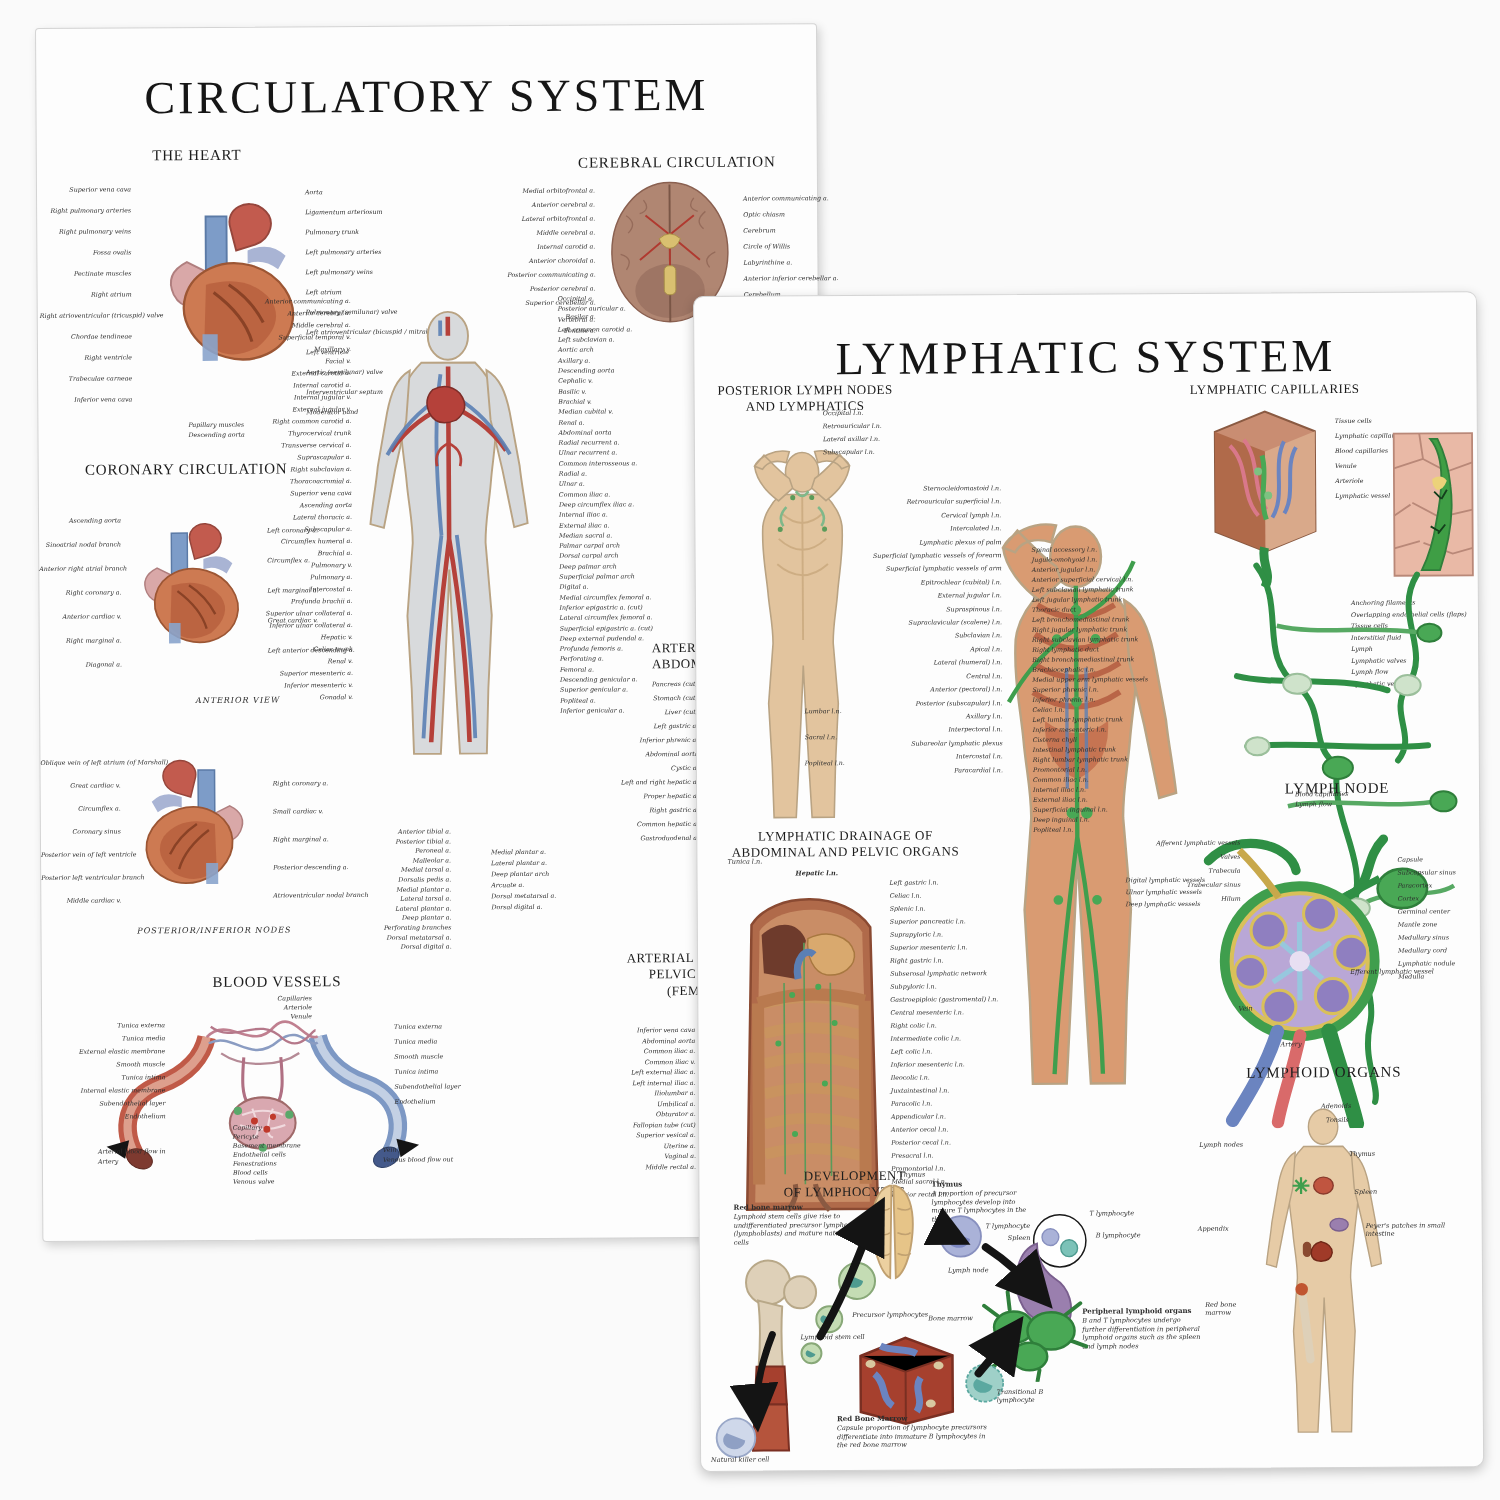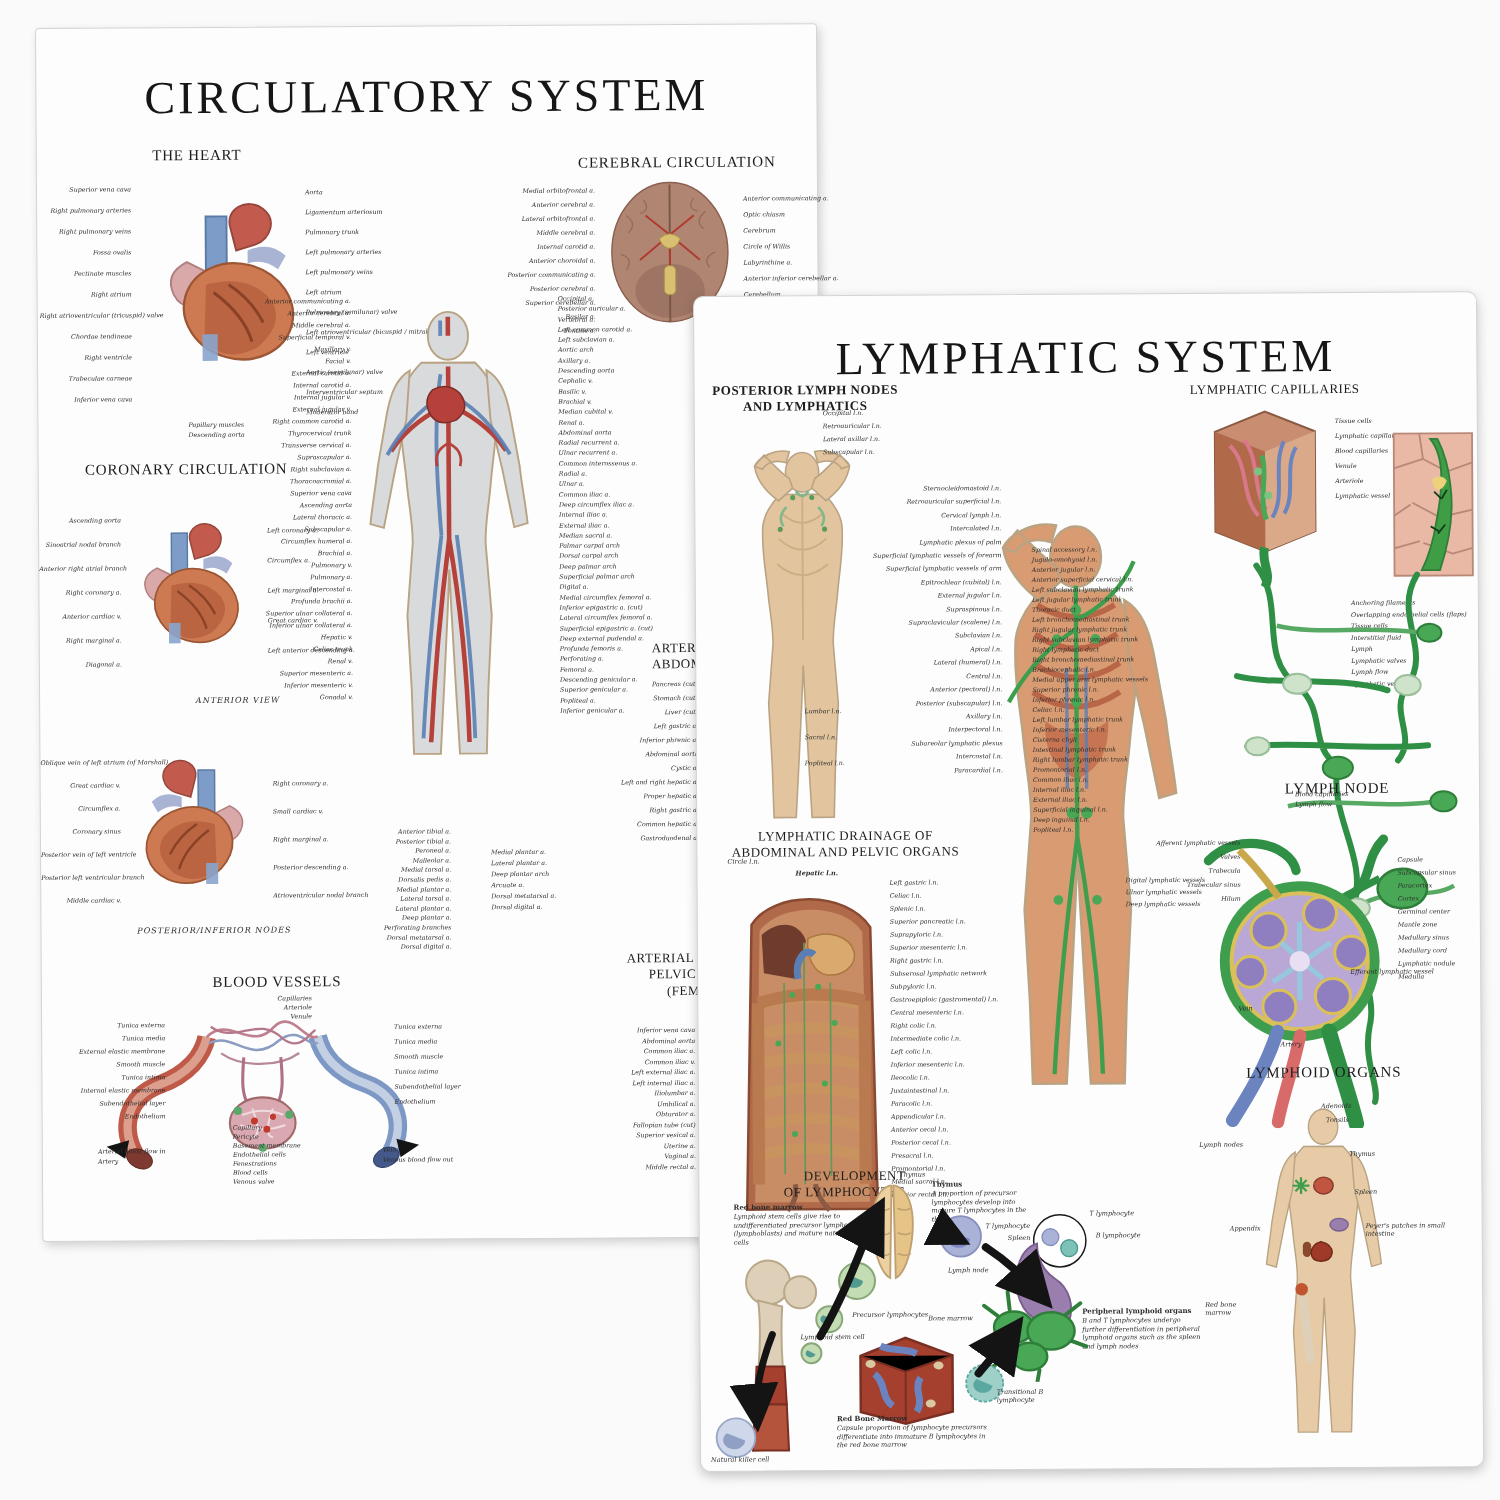--- a/index.html
+++ b/index.html
@@ -397,21 +397,21 @@
     <path d="M34 14 V44 M52 12 V44" stroke="#5b7fb4" stroke-width="5"></path>
     <path d="M43 10 V44" stroke="#c0392b" stroke-width="5"></path>
   </svg>
 </div>
 
 <div class="poster" style="left:693px;top:296px;width:782px;height:1174px;border-radius:10px;transform:rotate(-0.35deg);transform-origin:top left;z-index:2;box-shadow:0 4px 12px rgba(0,0,0,.22);">
 
   <div class="abs h1" style="left:0;top:38px;width:782px;">LYMPHATIC SYSTEM</div>
 
   
-  <div class="abs h2s" style="left:8px;top:86px;width:205px;font-weight:bold;">
+  <div class="abs h2s" style="left:8px;top:86px;width:205px;">
     <div>POSTERIOR LYMPH NODES</div>
     <div>AND LYMPHATICS</div>
   </div>
   <svg class="abs" viewBox="0 -6 120 246" style="left:12px;top:124px;width:190px;height:430px;color:#e2c49e;">
     <use href="#headc" style="color:#e2c49e"></use>
       <use href="#torso" style="color:#e2c49e"></use>
     <use href="#armUpL" style="color:#e2c49e"></use>
       <use href="#armUpR" style="color:#e2c49e"></use>
     <path d="M60 28 V120 M47 40 Q60 52 73 40 M45 56 Q60 70 75 56 M44 72 Q60 86 76 72" stroke="#c8a77c" stroke-width="1.2" fill="none" opacity="0.8"></path>
     <path d="M56 26 q4 6 8 0 M50 36 q-6 6 -2 12 M70 36 q6 6 2 12" stroke="#7fb88a" stroke-width="1.6" fill="none"></path>
@@ -610,21 +610,21 @@
     </div>
   <span class="abs tag" style="left:540px;top:712px;">Vein</span>
   <span class="abs tag" style="left:582px;top:748px;">Artery</span>
   <span class="abs tag" style="left:652px;top:676px;">Efferent lymphatic vessel</span>
 
   
   <div class="abs h2s" style="left:28px;top:532px;width:240px;">
     <div>LYMPHATIC DRAINAGE OF</div>
     <div>ABDOMINAL AND PELVIC ORGANS</div>
   </div>
-  <span class="abs tag" style="left:30px;top:562px;">Circle l.n.</span>
+  <span class="abs tag" style="left:30px;top:562px;">Tunica l.n.</span>
   <span class="abs tag" style="left:98px;top:574px;font-weight:bold;">Hepatic l.n.</span>
   <svg class="abs" viewBox="0 0 150 330" style="left:35px;top:586px;width:152px;height:332px;">
     <path d="M18 42 C40 8 112 8 136 45 L142 325 L12 325 Z" fill="#b06a4a" stroke="#8a4a32" stroke-width="2.5"></path>
     <path d="M26 48 C46 20 110 20 128 50 L134 318 L20 318 Z" fill="#c98d66"></path>
     <path d="M28 52 C46 36 66 40 72 58 L62 96 L30 90 Z" fill="#6e3b2c"></path>
     <path d="M74 56 C94 46 116 54 120 70 C122 84 108 94 92 92 C80 90 72 74 74 56 Z" fill="#d9a96e" stroke="#a87840" stroke-width="1.5"></path>
     <path d="M30 120 Q75 108 126 122 M30 150 Q75 138 126 152 M30 180 Q75 168 126 182 M30 210 Q75 198 126 212 M30 240 Q75 228 126 242 M30 270 Q75 258 126 272" stroke="#c9935f" stroke-width="11" fill="none"></path>
     <path d="M24 120 V300 M130 118 V300 M24 120 Q75 104 130 118" stroke="#b97a4f" stroke-width="12" fill="none"></path>
     <path d="M70 60 V300 M50 100 V290 M96 100 V292" stroke="#5a9b5a" stroke-width="1.6" fill="none"></path>
     <path d="M64 96 C60 76 72 64 80 72" stroke="#5b7fb4" stroke-width="7" fill="none"></path>
@@ -776,20 +776,20 @@
     <rect x="45" y="96" width="6" height="11" rx="3" fill="#8a4a30"></rect>
     <path d="M58 96 q8 2 8 8 q-1 6 -8 6 q-7 0 -7 -6 q0 -6 7 -8 Z" fill="#a03a28" stroke="#702818" stroke-width="1"></path>
     <path d="M44 130 L50 180" stroke="#ded0b8" stroke-width="6" stroke-linecap="round"></path>
     <circle cx="44" cy="130" r="4.5" fill="#c05530"></circle>
   </svg>
   <span class="abs tag" style="left:622px;top:810px;">Adenoids</span>
   <span class="abs tag" style="left:627px;top:824px;">Tonsils</span>
   <span class="abs tag" style="left:500px;top:848px;">Lymph nodes</span>
   <span class="abs tag" style="left:650px;top:858px;">Thymus</span>
   <span class="abs tag" style="left:655px;top:896px;">Spleen</span>
-  <span class="abs tag" style="left:498px;top:932px;margin-left:32px;">Appendix</span>
+  <span class="abs tag" style="left:498px;top:932px;">Appendix</span>
   <div class="abs tag" style="left:666px;top:930px;width:90px;white-space:normal;">
     <span>Peyer's patches in small intestine</span>
   </div>
   <div class="abs tag" style="left:505px;top:1008px;width:55px;white-space:normal;">
     <span>Red bone marrow</span>
   </div>
 </div>
 
 </body></html>

